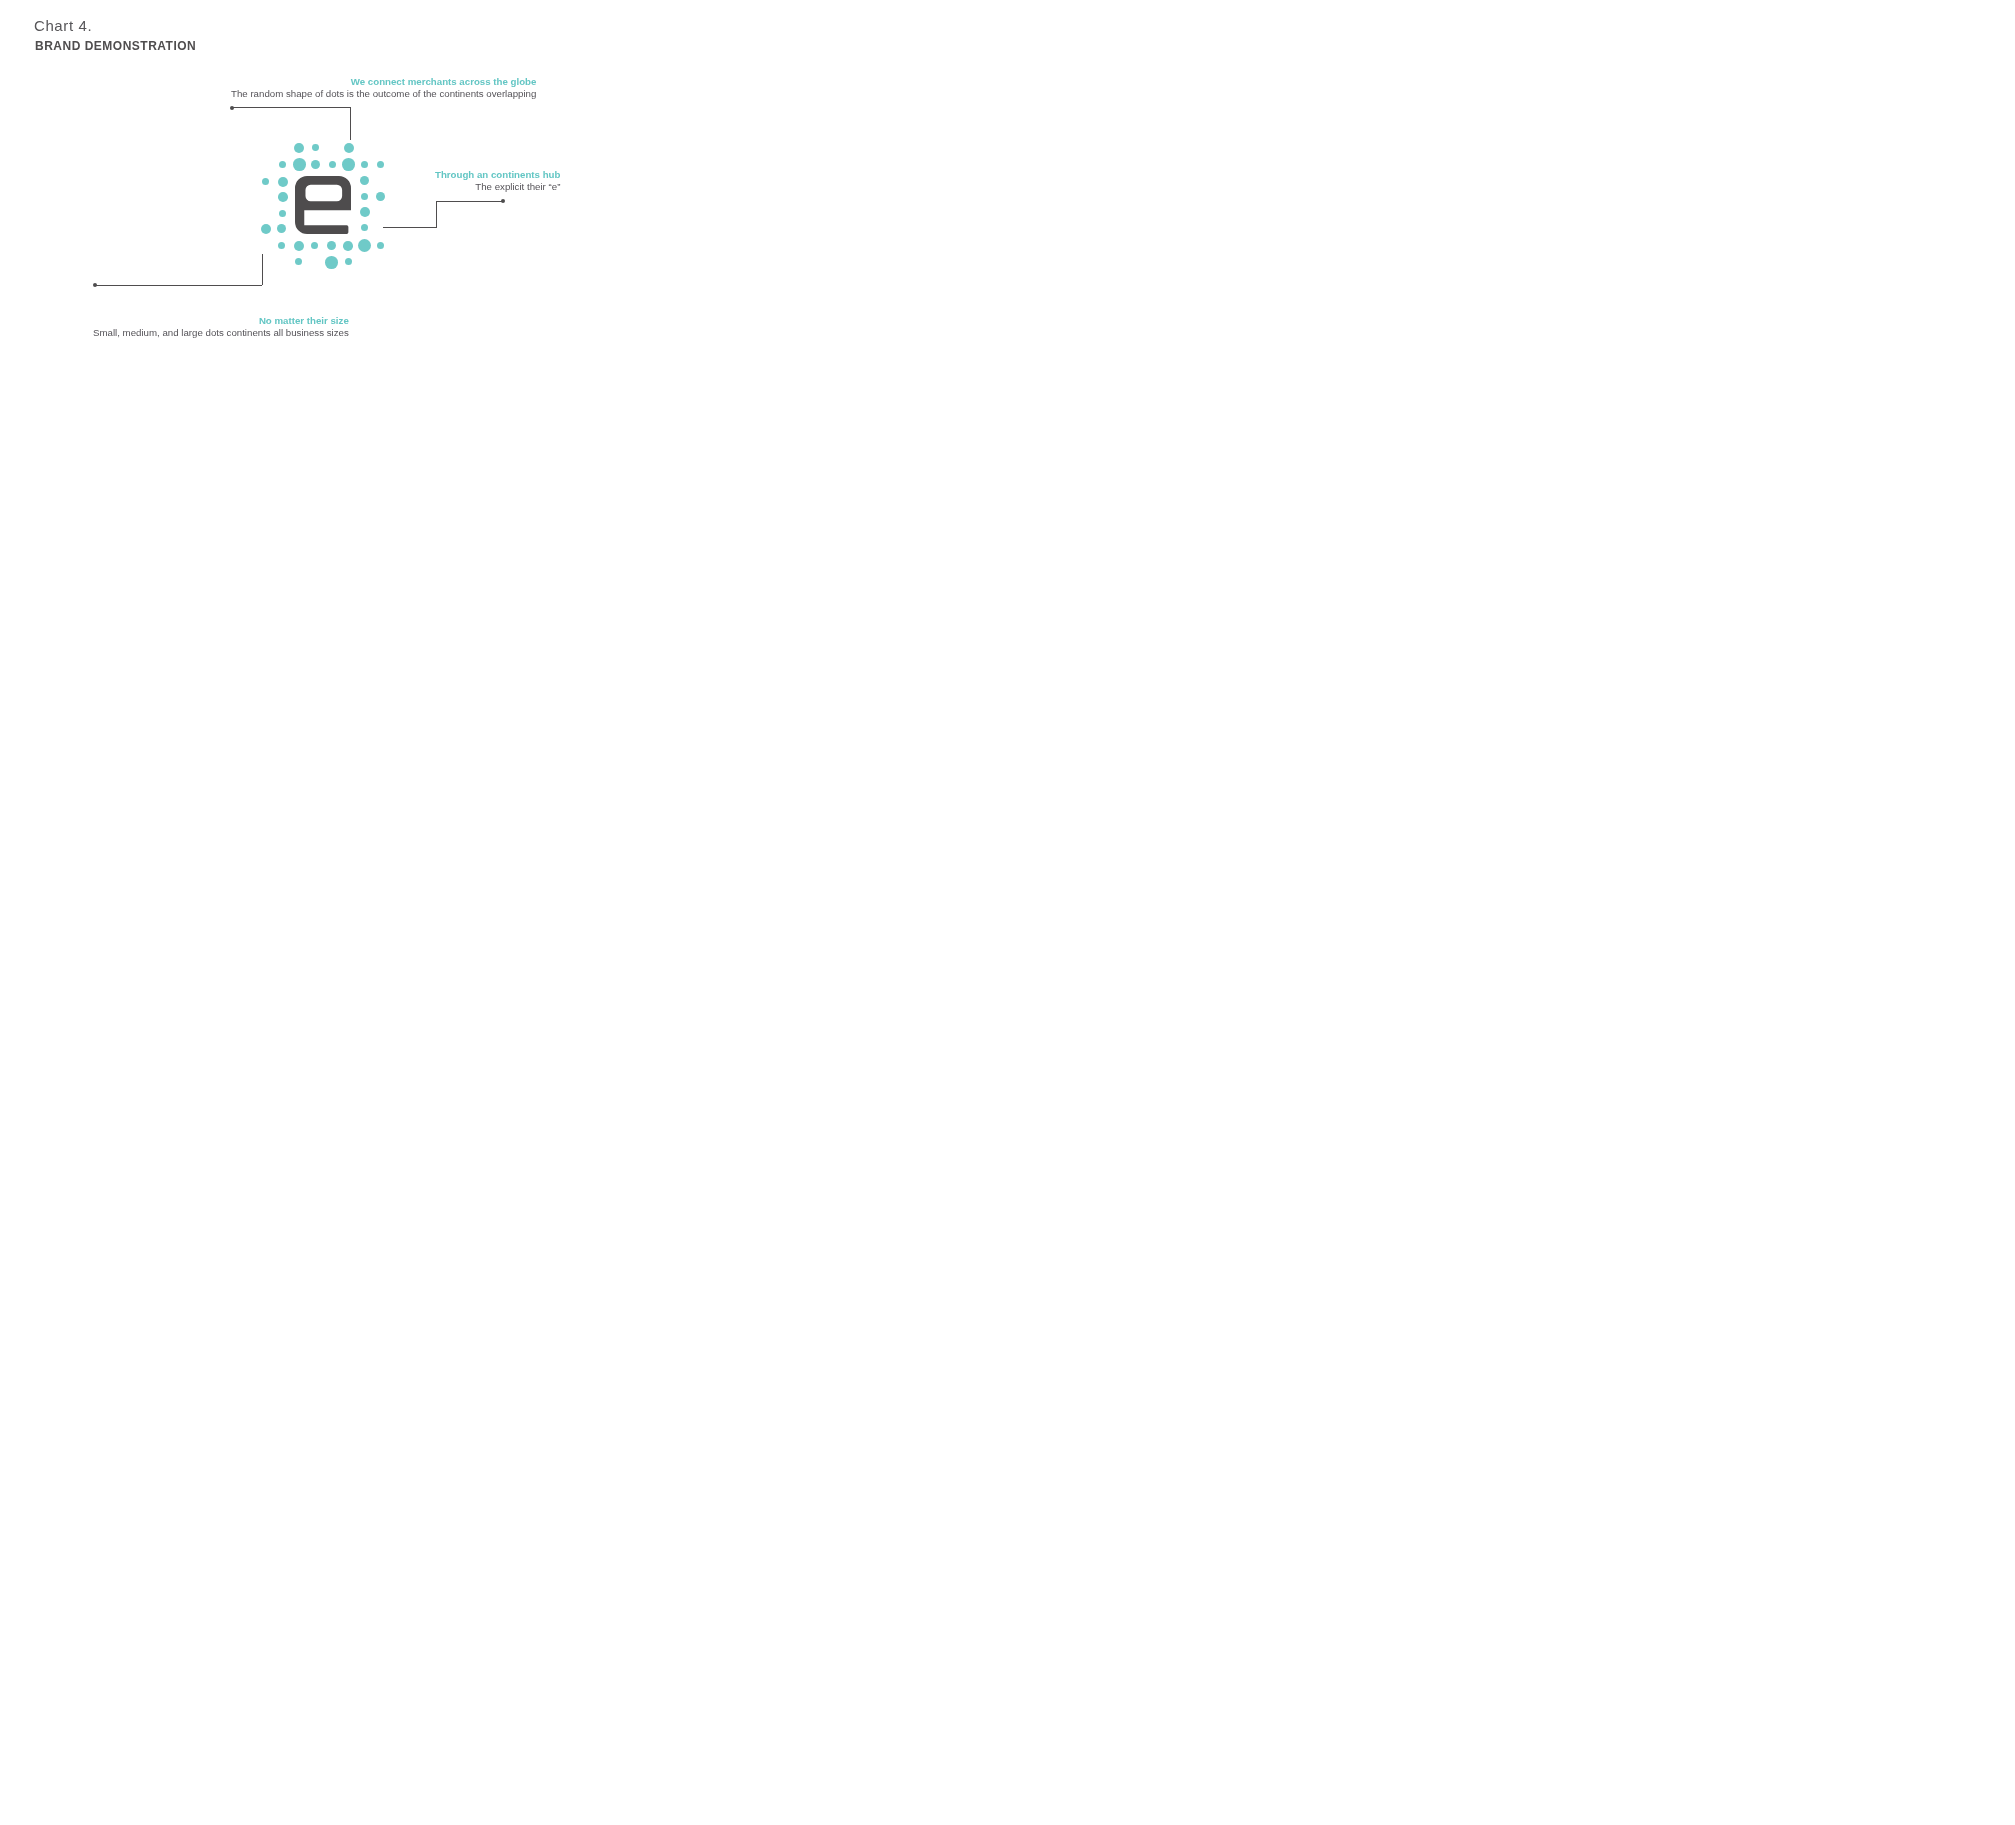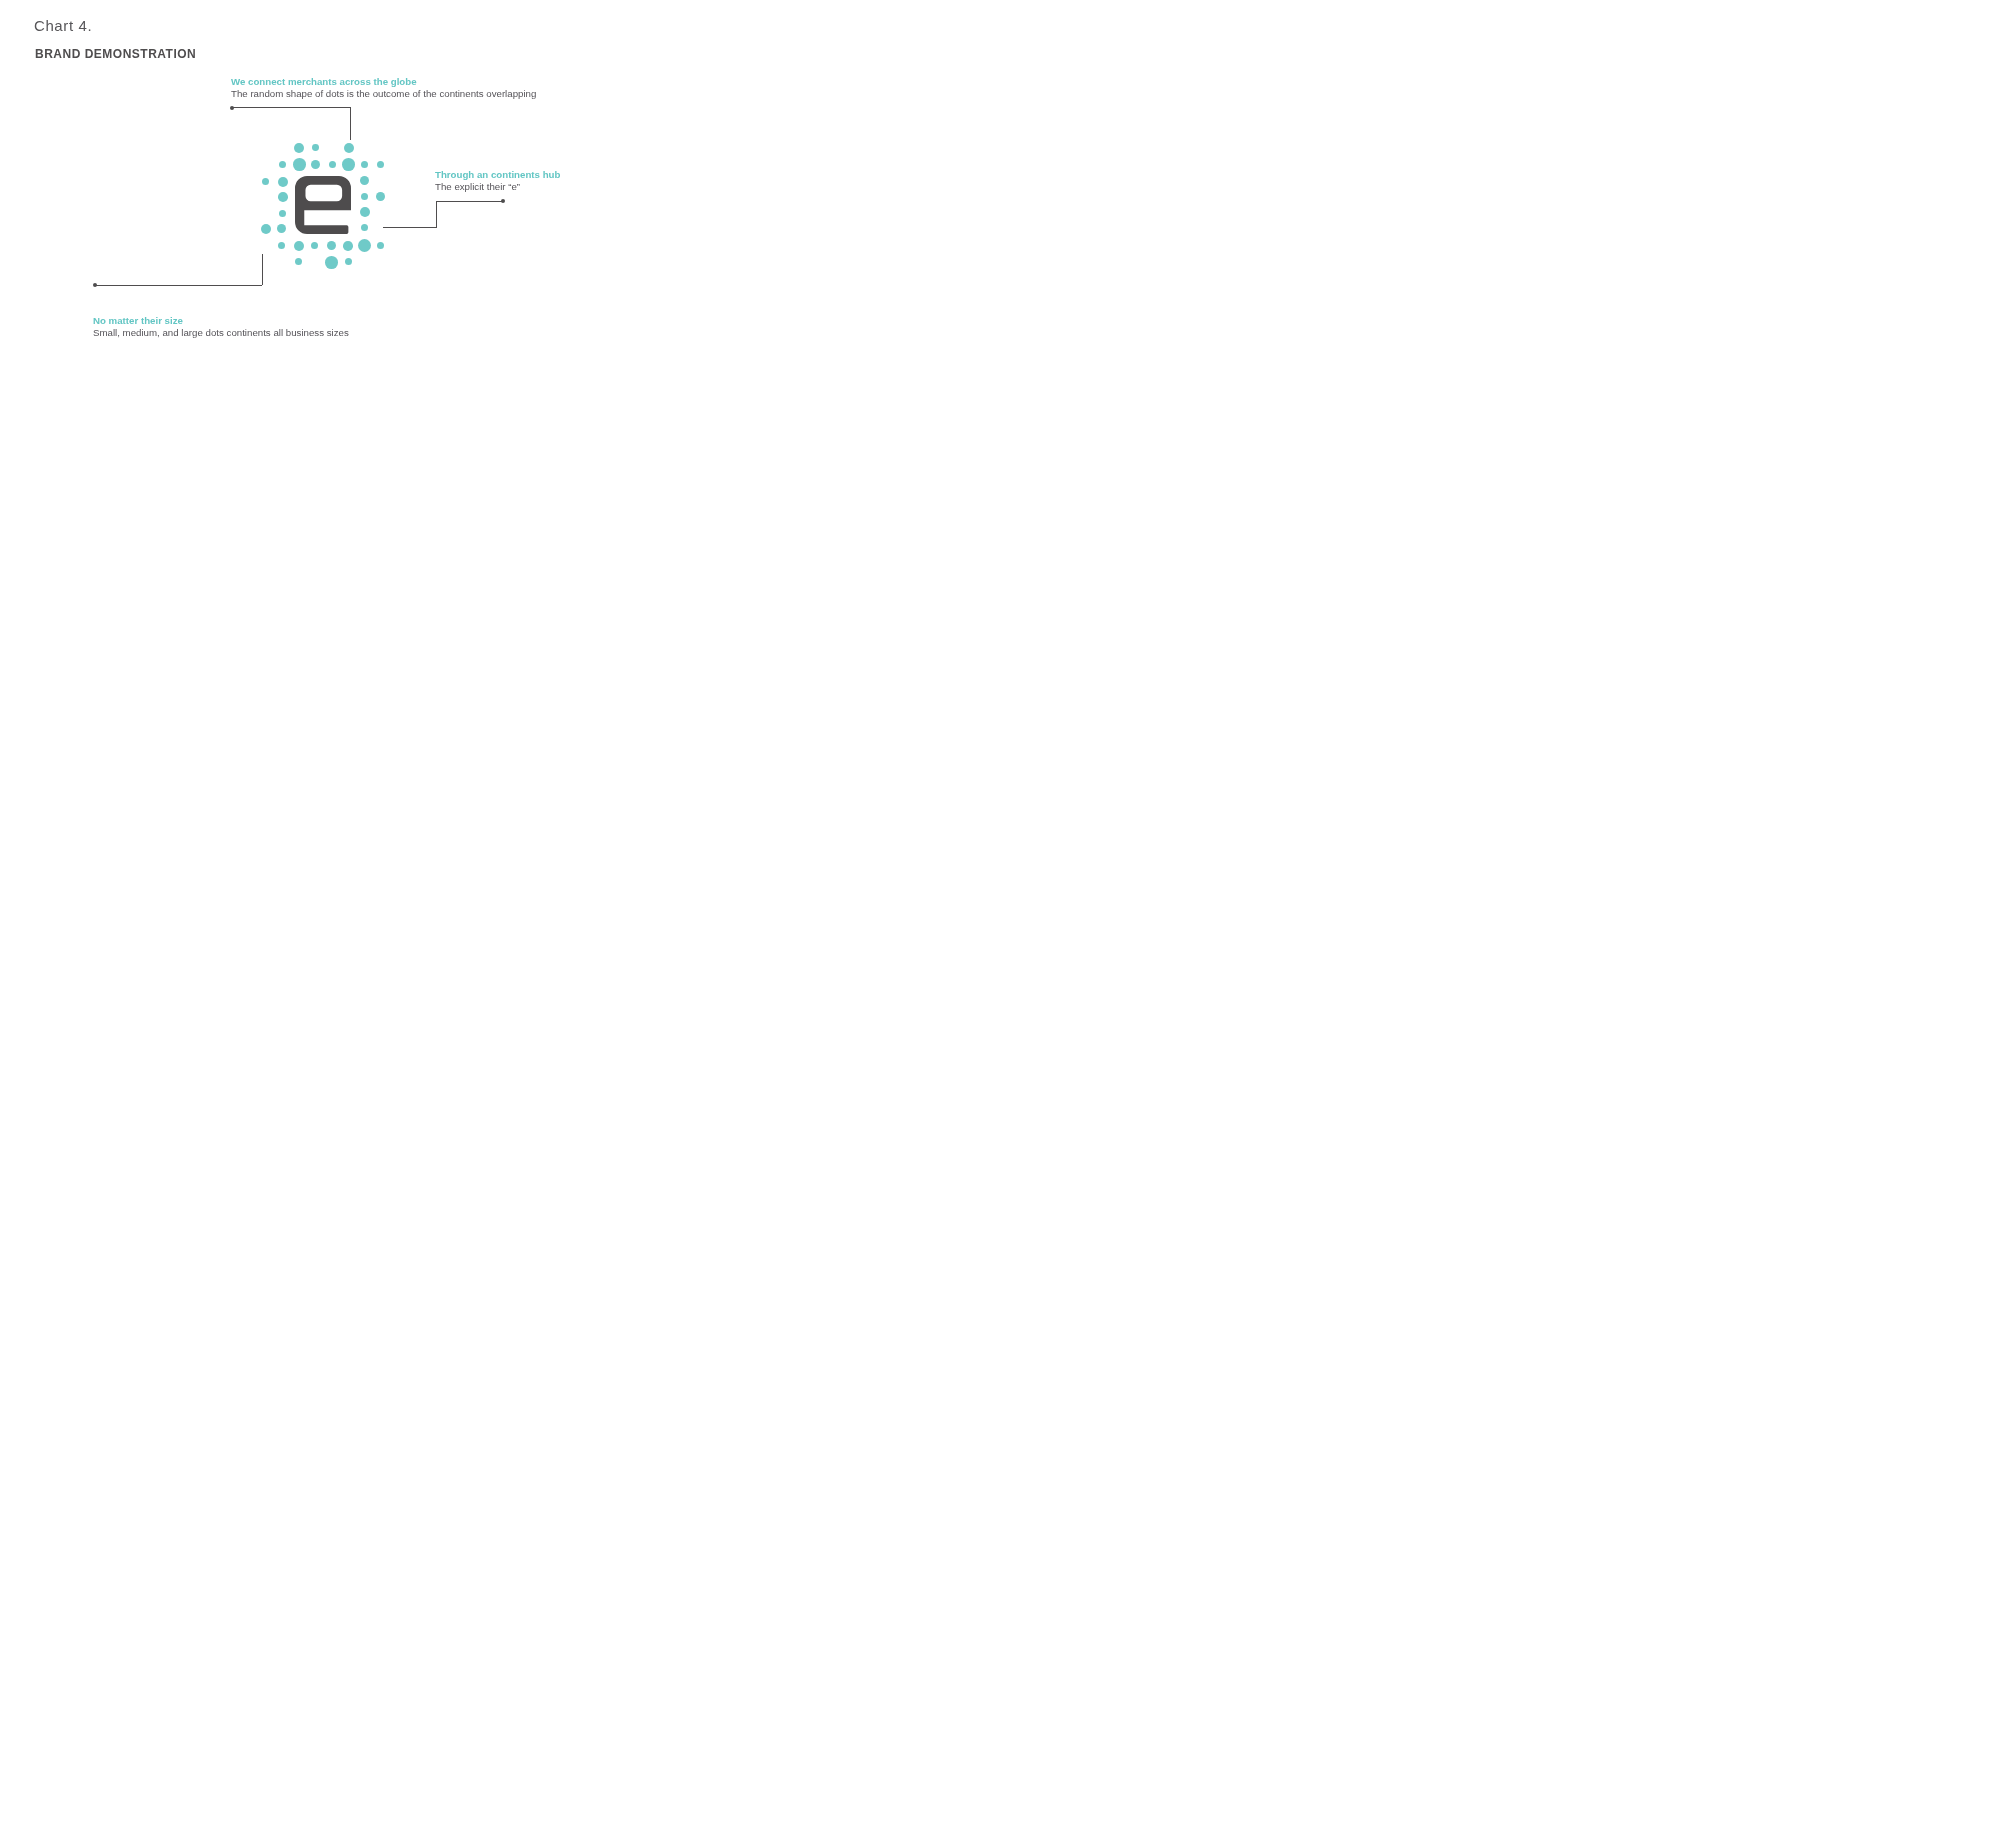--- a/index.html
+++ b/index.html
@@ -1,29 +1,28 @@
 <!DOCTYPE html>
 <html style="--accent-teal: #63c6c4; --dot-teal: #6fcac8; --dark-gray: #4f4d4e; --title-gray: #575659; --body-gray: #555358;font-size:6.4px"><head>
 <meta charset="utf-8">
 <style>
   html,body{margin:0;padding:0;background:#ffffff;}
   body{font-family:"Liberation Sans", sans-serif; width:642px; height:365px; position:relative; overflow:hidden;}
-  .stage{position:absolute; inset:0; width:642px; height:365px; background:#ffffff;}
+  .stage{position:absolute; inset:0; width:642px; height:365px; background:#ffffff;text-align:right;}
 
   
   .chart-label{
     position:absolute; left:34px; top:16.5px;
     font-size:15px; font-weight:400; letter-spacing:0.6px;
     color:var(--title-gray,#575659);
   }
   .page-title{
     position:absolute; left:35px; top:39px;
     font-size:12px; font-weight:700; letter-spacing:0.5px;
     color:var(--dark-gray,#4f4d4e);
-    margin-top:8px;
   }
 
   
   .ann{position:absolute; line-height:12px; font-size:9.7px; white-space:nowrap;}
   .ann .ann-heading{font-weight:700; color:var(--accent-teal,#63c6c4);}
   .ann .ann-body{font-weight:400; color:var(--body-gray,#555358);}
   .ann-globe{left:231px; top:76px;}
   .ann-hub{left:435px; top:169px;}
   .ann-size{left:93px; top:315px;}
 

